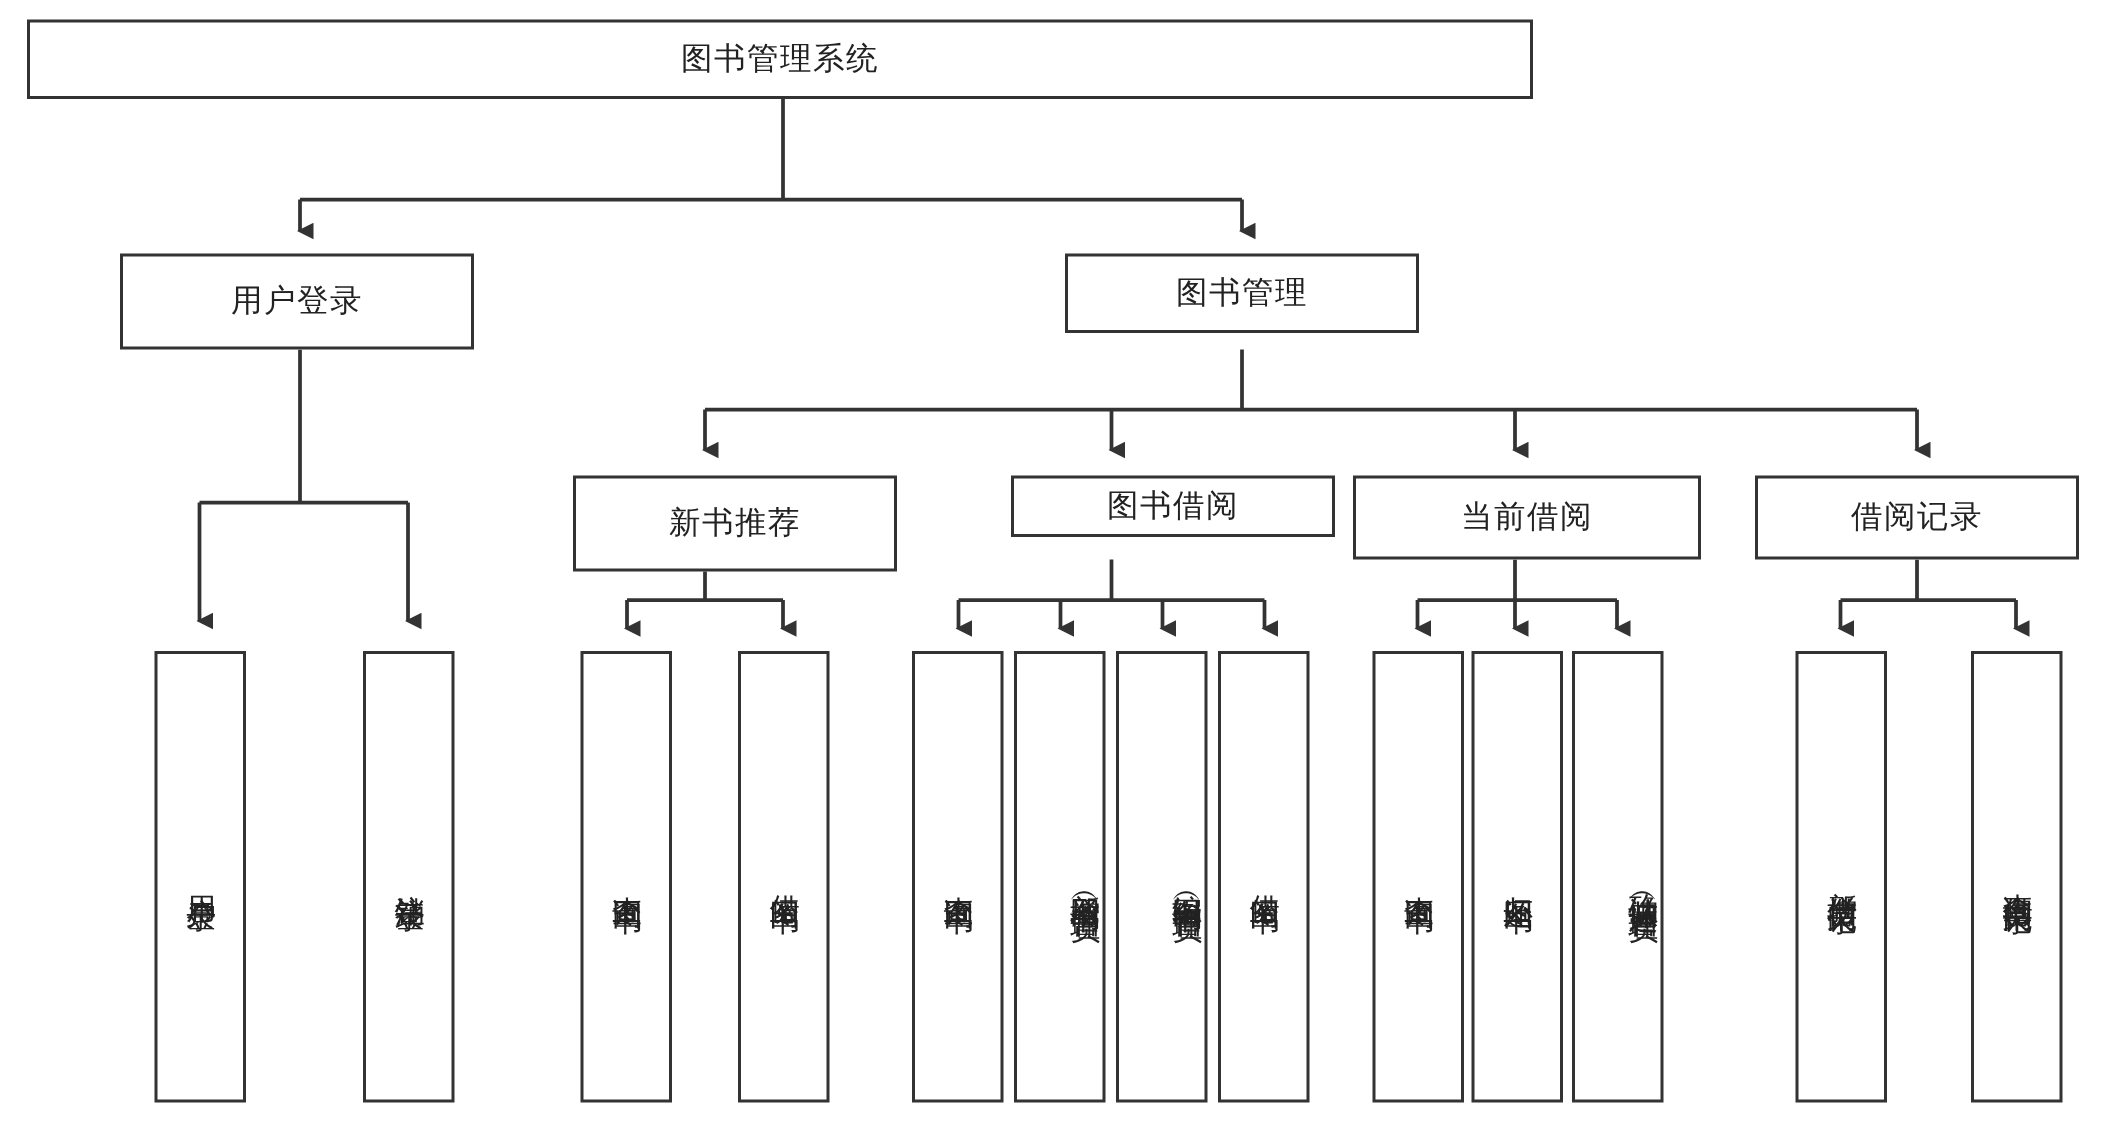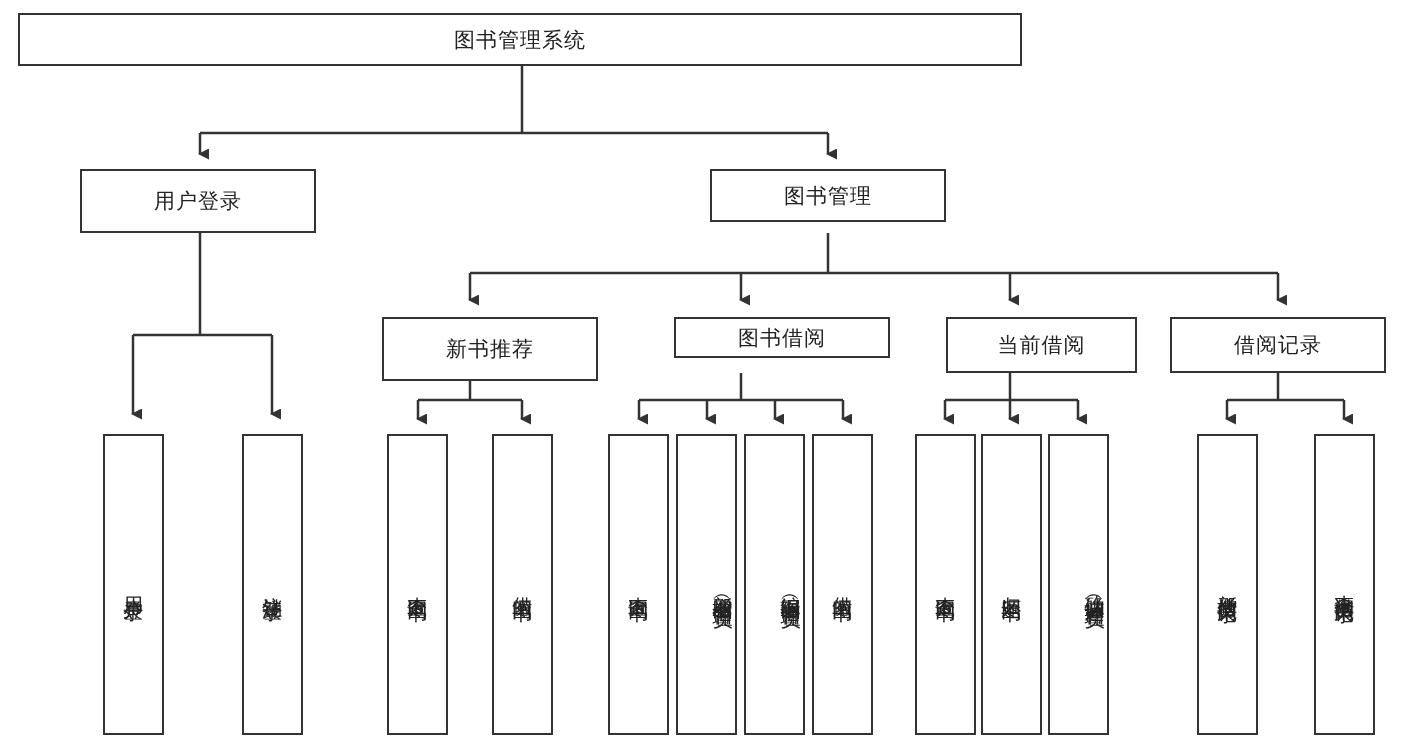--- a/index.html
+++ b/index.html
@@ -116,21 +116,21 @@
   <div class="node horiz" style="left:710px;top:169px;width:236px;height:53px;">
     <span>图书管理</span>
   </div>
 
   <div class="node horiz" style="left:382px;top:317px;width:216px;height:64px;">
     <span>新书推荐</span>
   </div>
   <div class="node horiz" style="left:633px;top:317px;width:216px;height:41px;margin-left:41px;">
     <span>图书借阅</span>
   </div>
-  <div class="node horiz" style="left:902px;top:317px;width:191px;height:56px;margin-left:44px;">
+  <div class="node horiz" style="left:902px;top:317px;width:232px;height:56px;">
     <span>当前借阅</span>
   </div>
   <div class="node horiz" style="left:1170px;top:317px;width:216px;height:56px;">
     <span>借阅记录</span>
   </div>
 
   <div class="node vert mid" style="left:103px;top:434px;width:61px;height:301px;">
     <span>用户登录</span>
   </div>
   <div class="node vert mid" style="left:242px;top:434px;width:61px;height:301px;">

